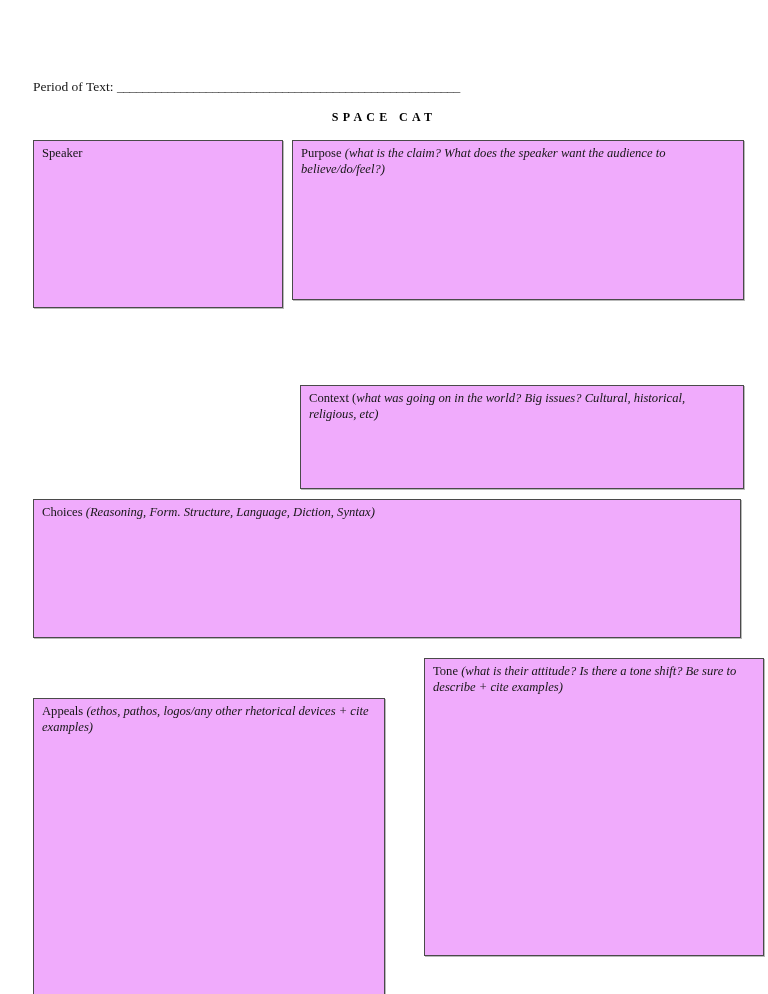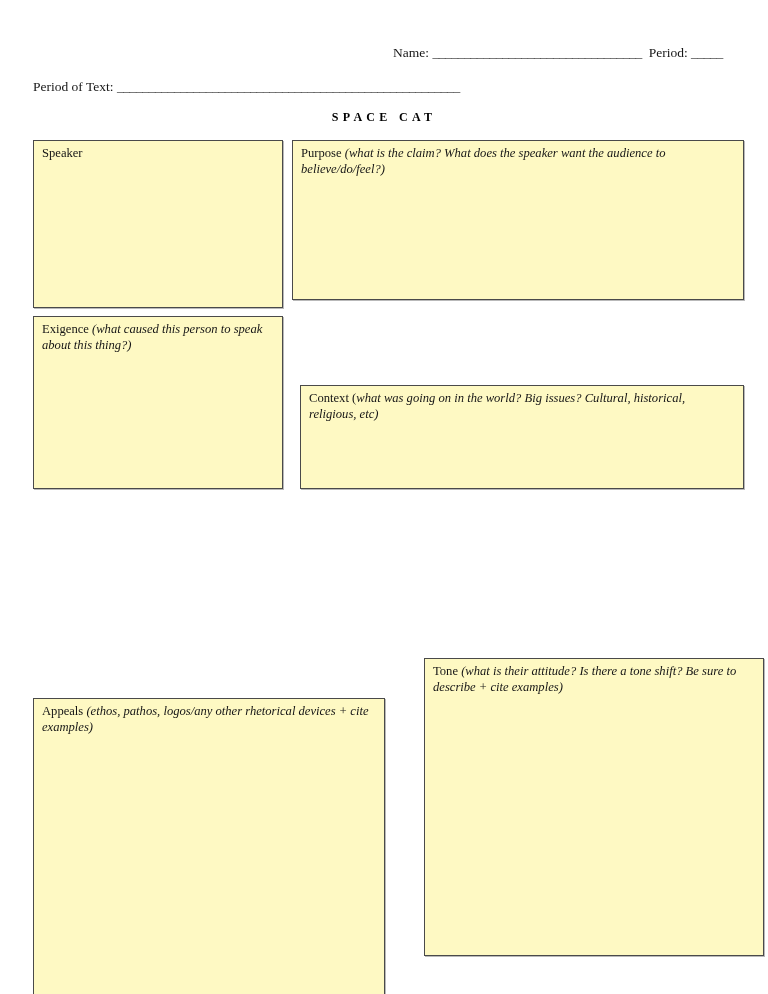--- a/index.html
+++ b/index.html
@@ -53,21 +53,21 @@
     font-weight: bold;
     letter-spacing: 4.3px;
     color: #000;
   }
 
   
   .box {
     position: absolute;
     box-sizing: border-box;
     border: 1px solid #4a4a4a;
-    background: #fef9c3;
+    background: #f0abfc;
     box-shadow: 1px 1px 0 0 #b9b9b9;
   }
   .box-label {
     position: absolute;
     left: 8px;
     top: 5px;
     right: 8px;
     font-size: 12.6px;
     line-height: 15.6px;
     color: #151515;
@@ -83,47 +83,44 @@
   #box-context   { left: 300px; top: 385px; width: 444px; height: 104px; }
   #box-choices   { left: 33px;  top: 499px; width: 708px; height: 139px; }
   #box-appeals   { left: 33px;  top: 658px; width: 352px; height: 298px; margin-top: 40px; }
   #box-tone      { left: 424px; top: 658px; width: 340px; height: 298px; }
 </style>
 </head>
 <body>
 
 <div class="page">
 
-  <div class="hdr-line" id="name-period-line">
-    <span class="lbl">Name:</span><span>&nbsp;</span><span class="blank-rule">_________________________________</span><span>&nbsp;&nbsp;</span><span class="lbl">Period:</span><span>&nbsp;</span><span class="blank-rule">_____</span>
-  </div>
 
   <div class="hdr-line" id="title-of-text-line">
     <span class="lbl">Period of Text:</span><span>&nbsp;</span><span class="blank-rule">______________________________________________________</span>
   </div>
 
   <div id="sheet-title">SPACE CAT</div>
 
   <div class="box" id="box-speaker">
     <div class="box-label"><span>Speaker</span><span class="hint"></span></div>
   </div>
 
   <div class="box" id="box-purpose">
     <div class="box-label"><span>Purpose </span><span class="hint">(what is the claim? What does the speaker want the audience to believe/do/feel?)</span></div>
   </div>
 
-  <div class="box" id="box-exigence">
-    <div class="box-label"><span>Exigence </span><span class="hint">(what caused this person to speak about this thing?)</span></div>
-  </div>
 
 
   <div class="box" id="box-context">
     <div class="box-label"><span>Context (</span><span class="hint">what was going on in the world? Big issues? Cultural, historical, religious, etc)</span></div>
   </div>
 
+  <div class="box" id="box-choices">
+    <div class="box-label"><span>Choices </span><span class="hint">(Reasoning, Form. Structure, Language, Diction, Syntax)</span></div>
+  </div>
 
   <div class="box" id="box-appeals">
     <div class="box-label"><span>Appeals </span><span class="hint">(ethos, pathos, logos/any other rhetorical devices + cite examples)</span></div>
   </div>
 
   <div class="box" id="box-tone">
     <div class="box-label"><span>Tone </span><span class="hint">(what is their attitude? Is there a tone shift? Be sure to describe + cite examples)</span></div>
   </div>
 
 </div>

